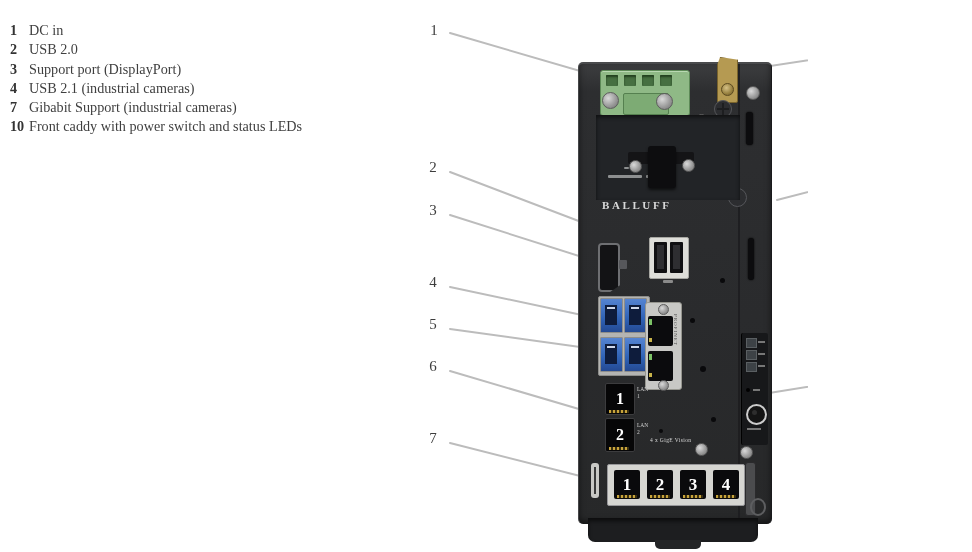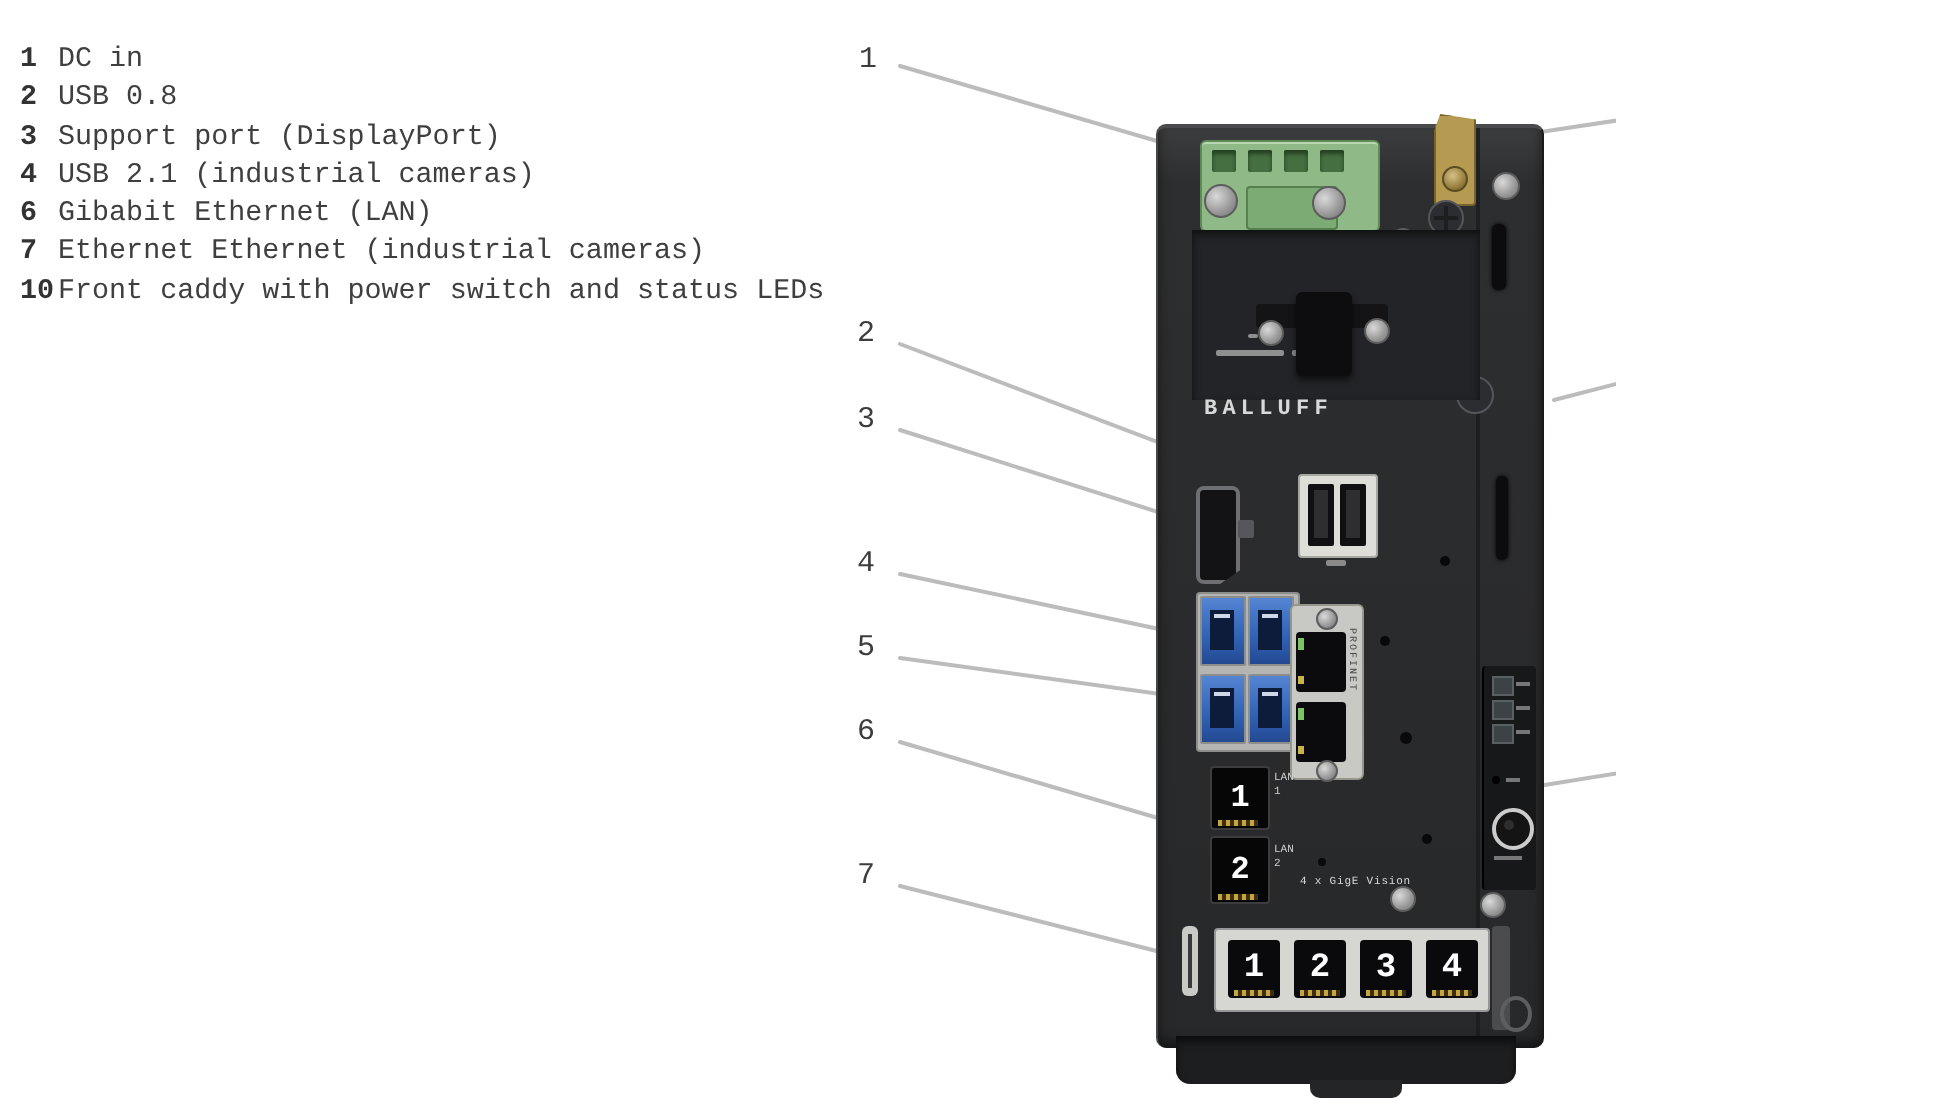--- a/index.html
+++ b/index.html
@@ -1,17 +1,17 @@
 <!DOCTYPE html>
 <html style="--usb-blue: #2f62b5; --terminal-green: #8fb986; --brass: #b59a52; --leader-line: #bcbcbc;"><head>
 <meta charset="utf-8">
 <style>
   html,body{margin:0;padding:0;background:#fff;}
   .canvas{position:relative;width:808px;height:552px;background:#ffffff;overflow:hidden;
-          font-family:Liberation Mono, monospace;}
+          font-family:Liberation Serif, serif;}
 
   
   .legend{position:absolute;left:10px;top:21px;color:#3f3f3f;font-size:14.2px;line-height:19.3px;}
   .legend-row{white-space:nowrap;}
   .legend-row .num{display:inline-block;min-width:19px;font-weight:bold;color:#333;}
   .legend-row .lab{color:#3f3f3f;}
 
   
   .callout{position:absolute;transform:translate(-50%,-50%);font-size:15px;color:#3d3d3d;}
 
@@ -127,25 +127,24 @@
         border-radius:0 0 7px 7px;box-shadow:inset 0 3px 4px rgba(0,0,0,.6);}
   .foot-tab{position:absolute;left:77px;top:478px;width:46px;height:9px;background:#242527;border-radius:0 0 5px 5px;}
 </style>
 </head>
 <body>
 
 <div class="canvas">
 
   <div class="legend">
     <div class="legend-row"><span class="num">1</span><span class="lab">DC in</span></div>
-    <div class="legend-row"><span class="num">2</span><span class="lab">USB 0.8</span></div>
+    <div class="legend-row"><span class="num">2</span><span class="lab">USB 2.0</span></div>
     <div class="legend-row"><span class="num">3</span><span class="lab">Support port (DisplayPort)</span></div>
     <div class="legend-row"><span class="num">4</span><span class="lab">USB 2.1 (industrial cameras)</span></div>
-    <div class="legend-row"><span class="num">6</span><span class="lab">Gibabit Ethernet (LAN)</span></div>
-    <div class="legend-row"><span class="num">7</span><span class="lab">Ethernet Ethernet (industrial cameras)</span></div>
+    <div class="legend-row"><span class="num">7</span><span class="lab">Gibabit Support (industrial cameras)</span></div>
     <div class="legend-row"><span class="num">10</span><span class="lab">Front caddy with power switch and status LEDs</span></div>
   </div>
 
   <svg class="lines" width="972" height="552">
     <g stroke="#bcbcbc" stroke-width="2" stroke-linecap="round">
       <line x1="450" y1="33" x2="611" y2="80"></line>
       <line x1="450" y1="172" x2="647" y2="247"></line>
       <line x1="450" y1="215" x2="601" y2="263"></line>
       <line x1="450" y1="287" x2="610" y2="321"></line>
       <line x1="450" y1="329" x2="616" y2="352"></line>

